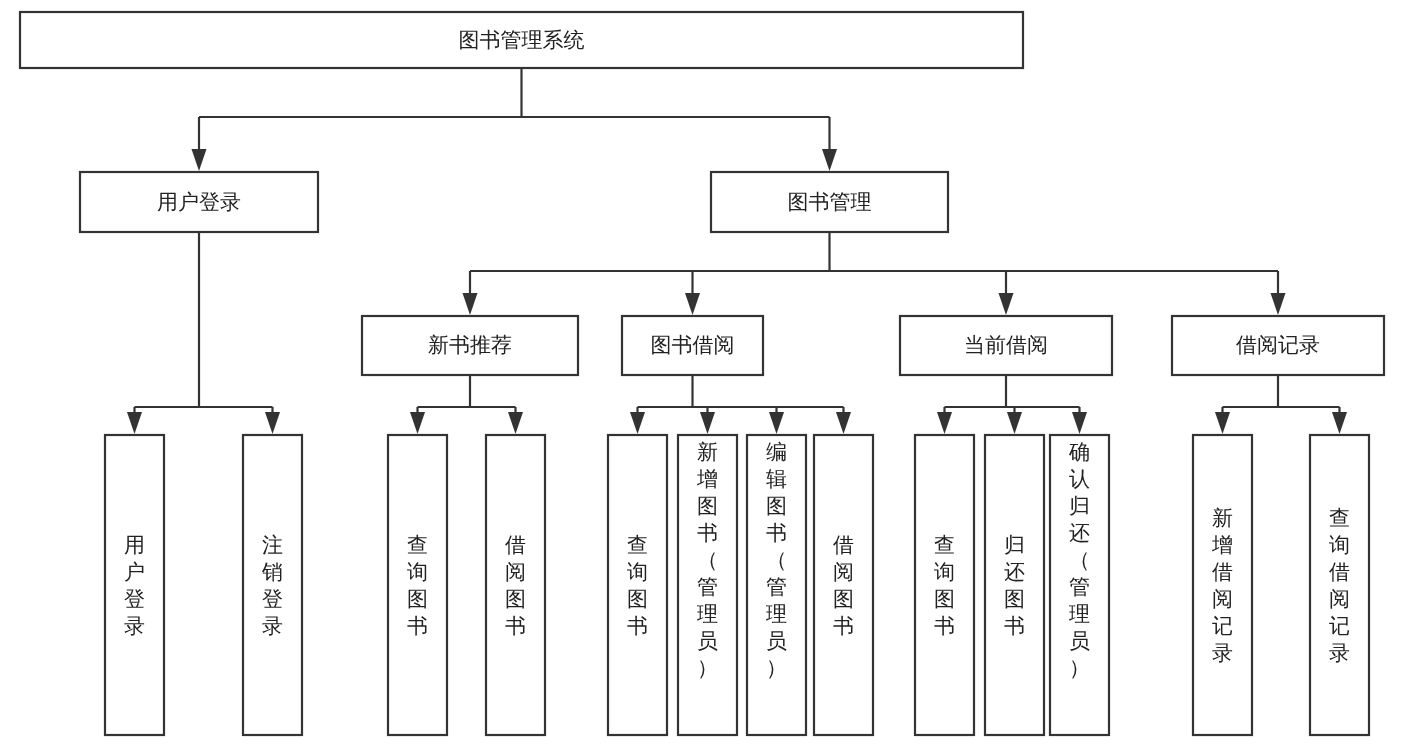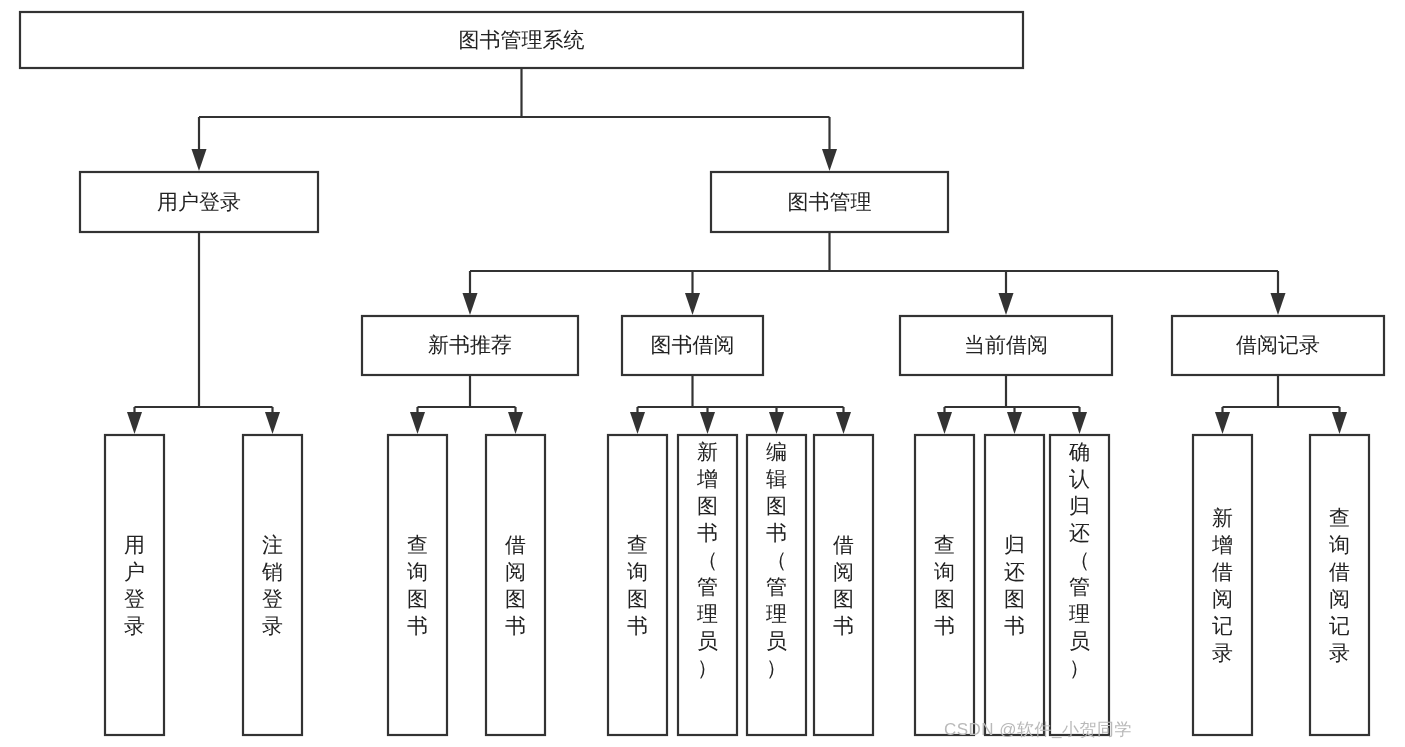--- a/index.html
+++ b/index.html
@@ -216,14 +216,13 @@
         <g>
           <rect x="1193" y="435" width="59" height="300" class="node-box"></rect>
           <text x="1222.5" class="node-label-v"><tspan x="1222.5" y="525">新</tspan><tspan x="1222.5" y="552">增</tspan><tspan x="1222.5" y="579">借</tspan><tspan x="1222.5" y="606">阅</tspan><tspan x="1222.5" y="633">记</tspan><tspan x="1222.5" y="660">录</tspan></text>
         </g>
         <g>
           <rect x="1310" y="435" width="59" height="300" class="node-box"></rect>
           <text x="1339.5" class="node-label-v"><tspan x="1339.5" y="525">查</tspan><tspan x="1339.5" y="552">询</tspan><tspan x="1339.5" y="579">借</tspan><tspan x="1339.5" y="606">阅</tspan><tspan x="1339.5" y="633">记</tspan><tspan x="1339.5" y="660">录</tspan></text>
         </g>
       </g>
   </svg>
-  <div class="watermark">CSDN @软件_小贺同学</div>
 </div>
 
 </body></html>

